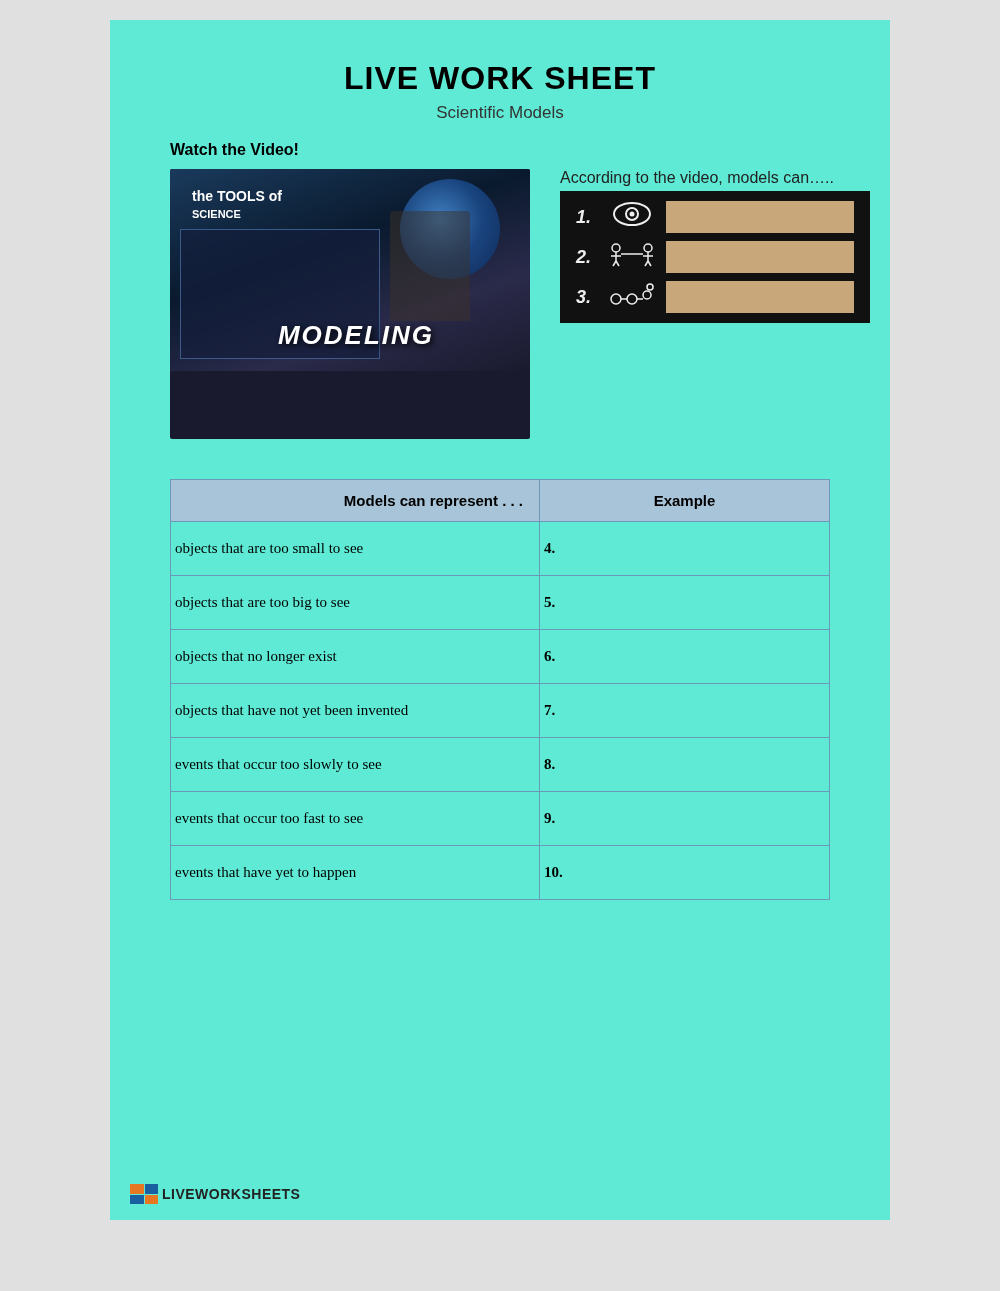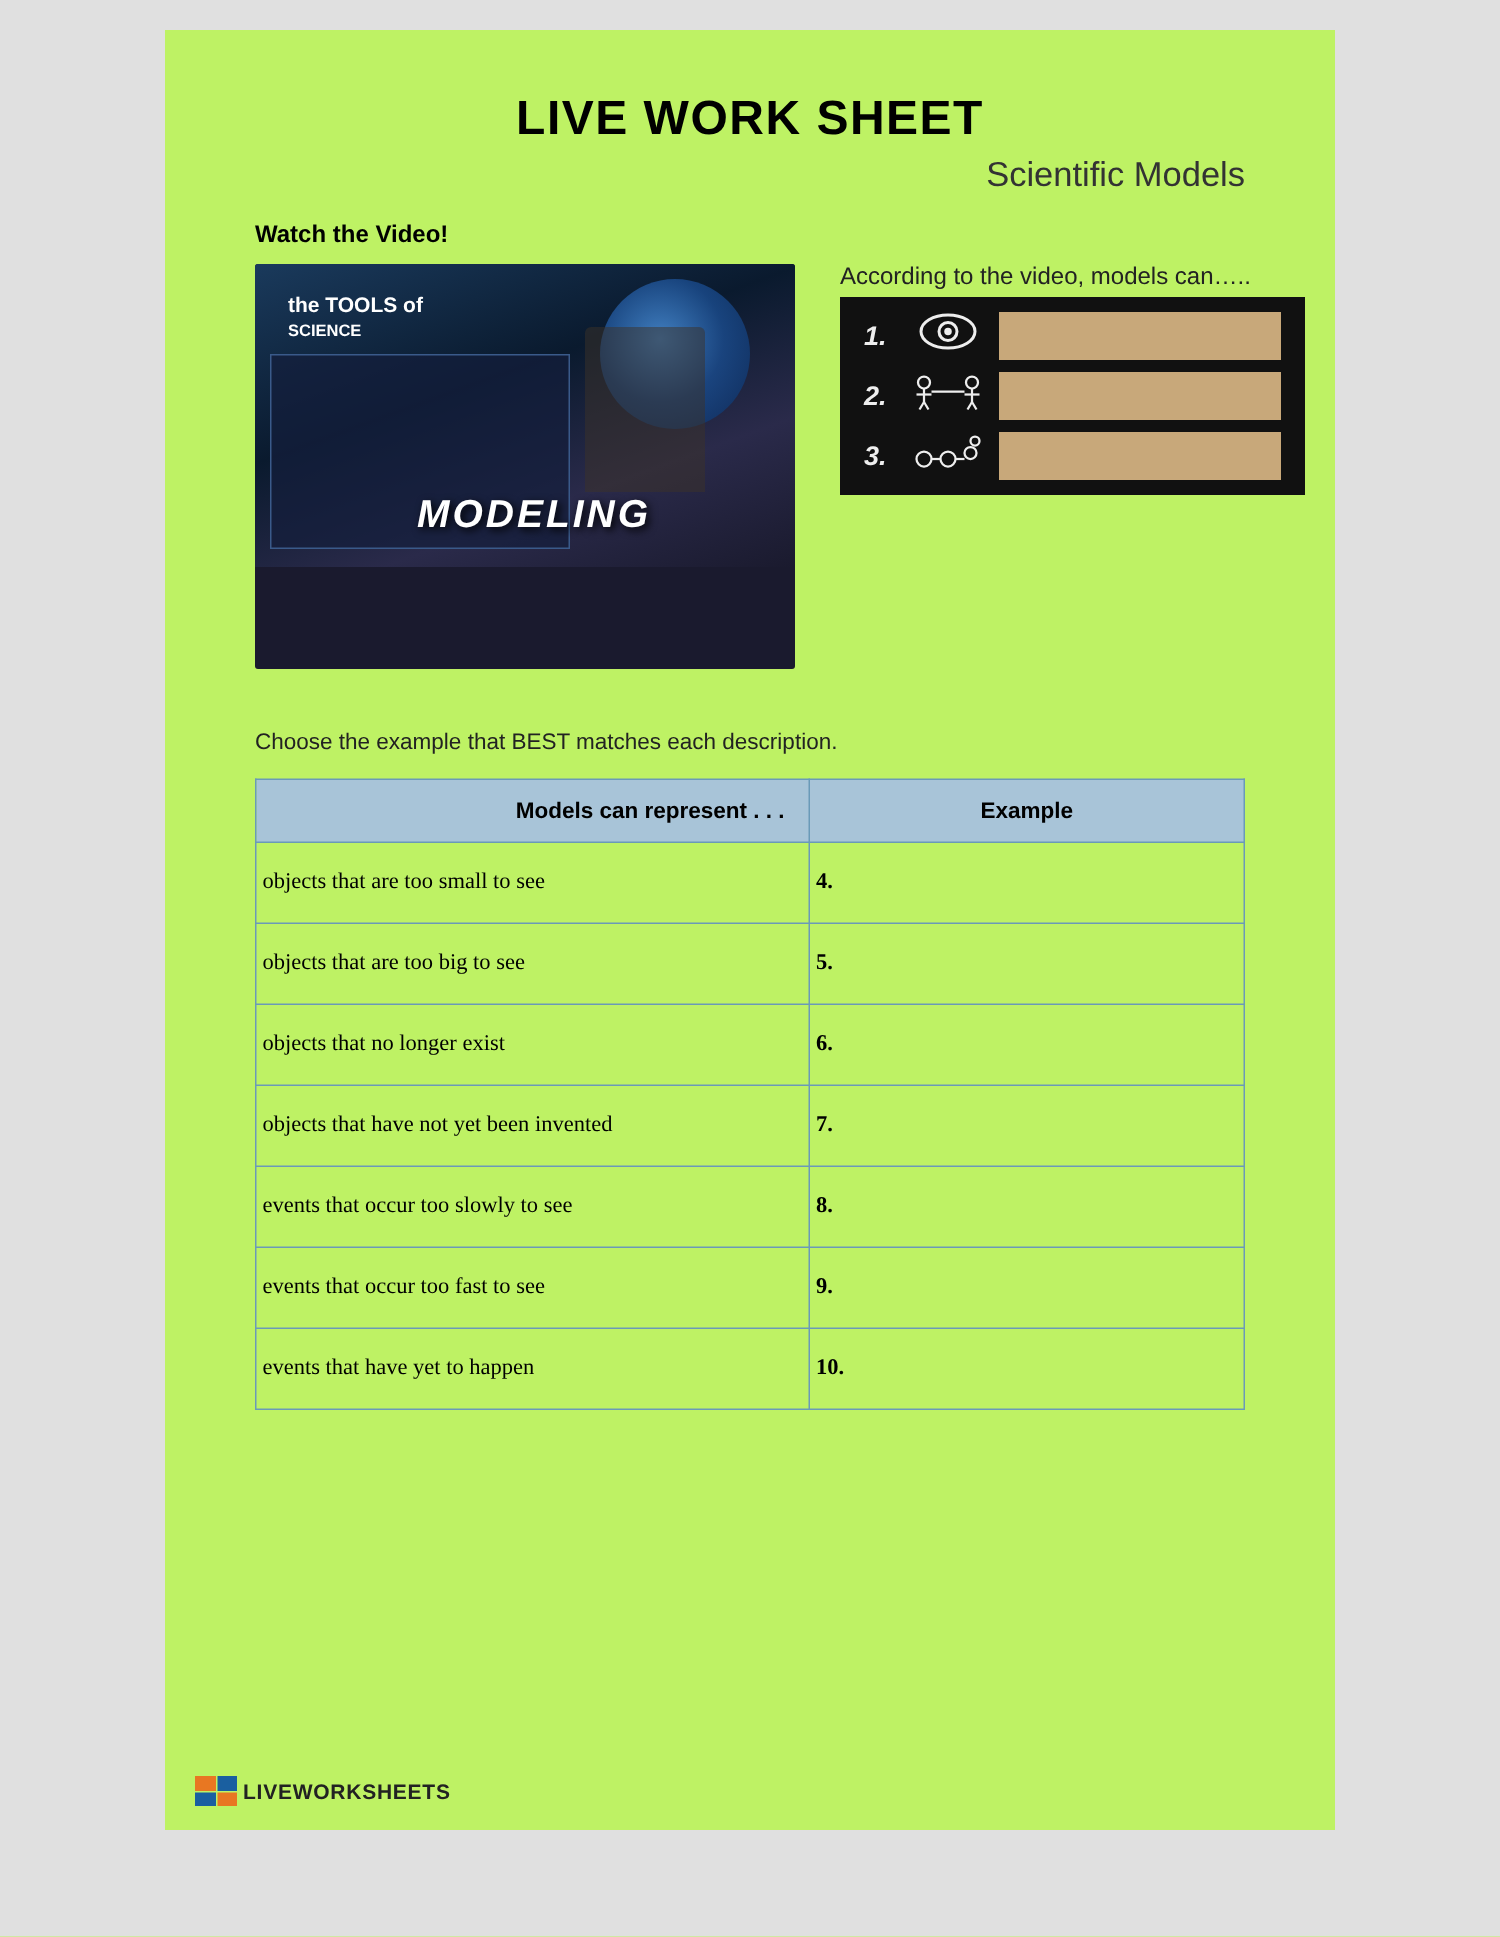--- a/index.html
+++ b/index.html
@@ -4,36 +4,36 @@
   <style>
     * { box-sizing: border-box; margin: 0; padding: 0; }
     body {
       background: #e0e0e0;
       font-family: Arial, sans-serif;
       display: flex;
       justify-content: center;
       padding: 20px 0;
     }
     .page {
-      background: #bef264;
+      background: #5eead4;
       width: 780px;
       min-height: 1200px;
       padding: 40px 60px 60px 60px;
       position: relative;
     }
     .page-title {
       text-align: center;
       font-size: 32px;
       font-weight: bold;
       margin-bottom: 6px;
       letter-spacing: 1px;
     }
     .page-subtitle {
-      text-align: right;
-      font-size: 23px;
+      text-align: center;
+      font-size: 17px;
       margin-bottom: 18px;
       color: #333;
     }
     .watch-label {
       font-size: 16px;
       font-weight: bold;
       margin-bottom: 10px;
     }
     .top-section {
       display: flex;
@@ -294,21 +294,20 @@
               <circle cx="42" cy="6" r="3" stroke="#eee" stroke-width="1.5"></circle>
             </svg>
           </span>
           <input class="model-item-input" type="text" placeholder="" style="">
         </div>
 
       </div>
     </div>
   </div>
 
-  <p class="choose-text">Choose the example that BEST matches each description.</p>
 
   <table>
     <thead>
       <tr>
         <th>Models can represent . . .</th>
         <th class="example-col">Example</th>
       </tr>
     </thead>
     <tbody id="table-body">
     <tr>

